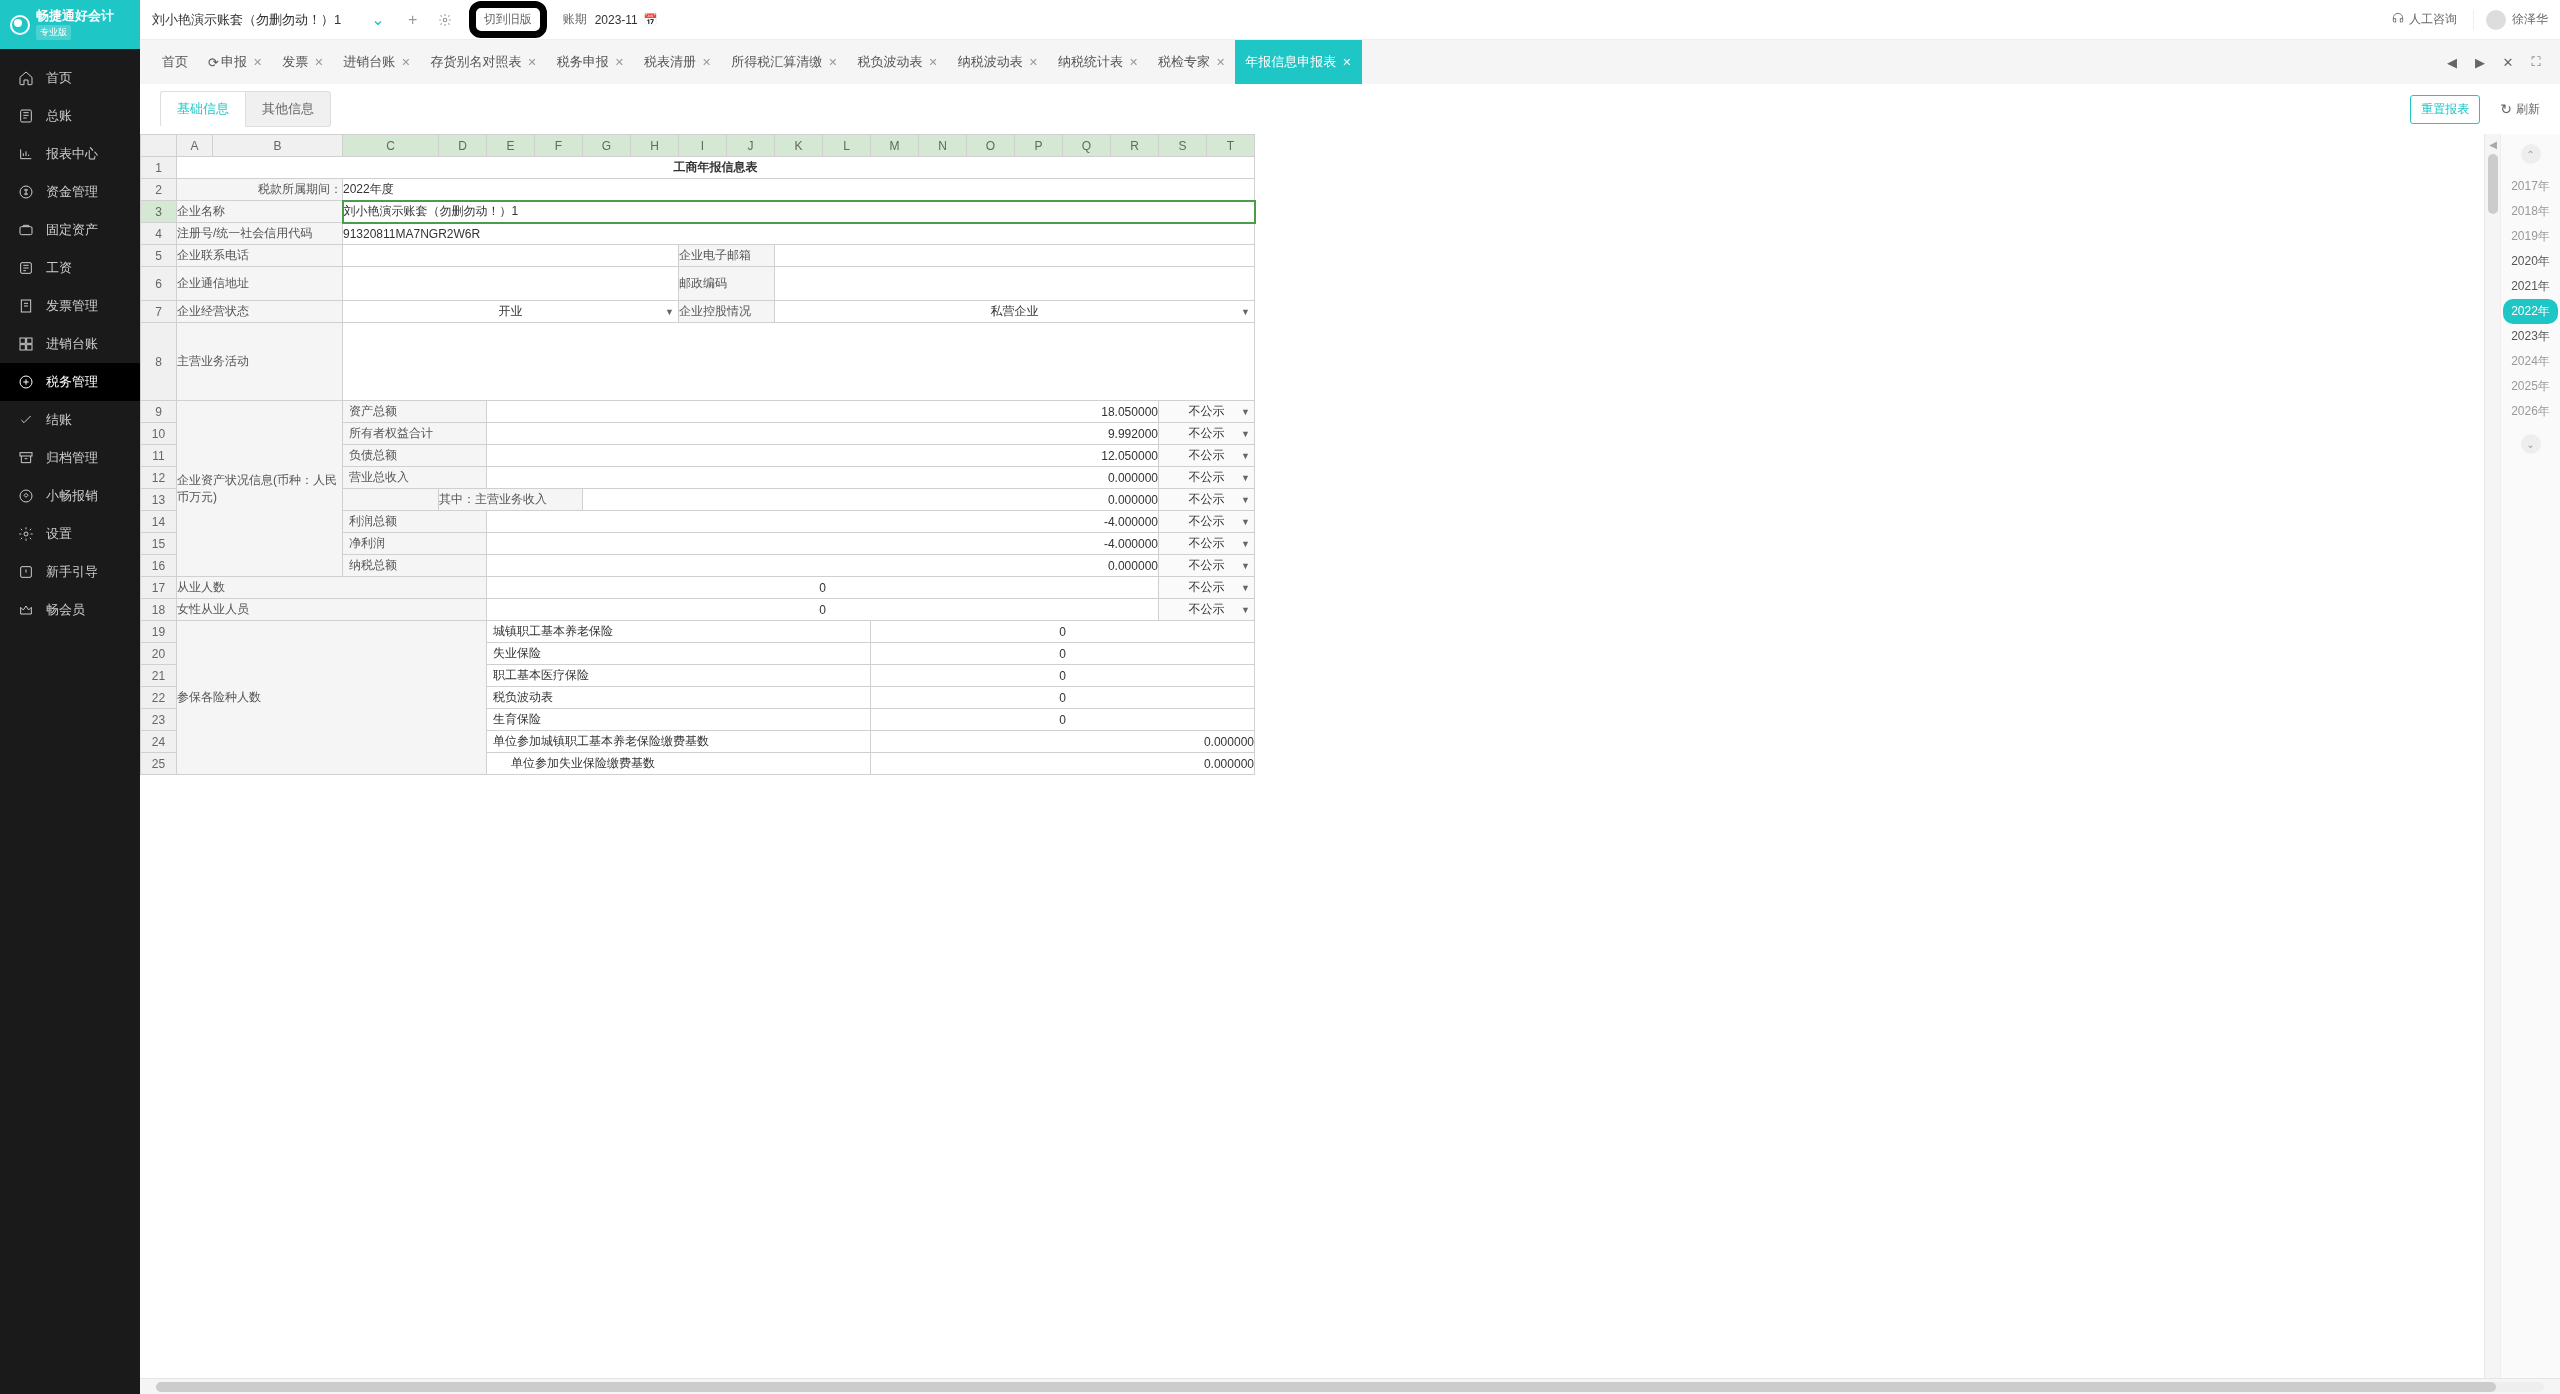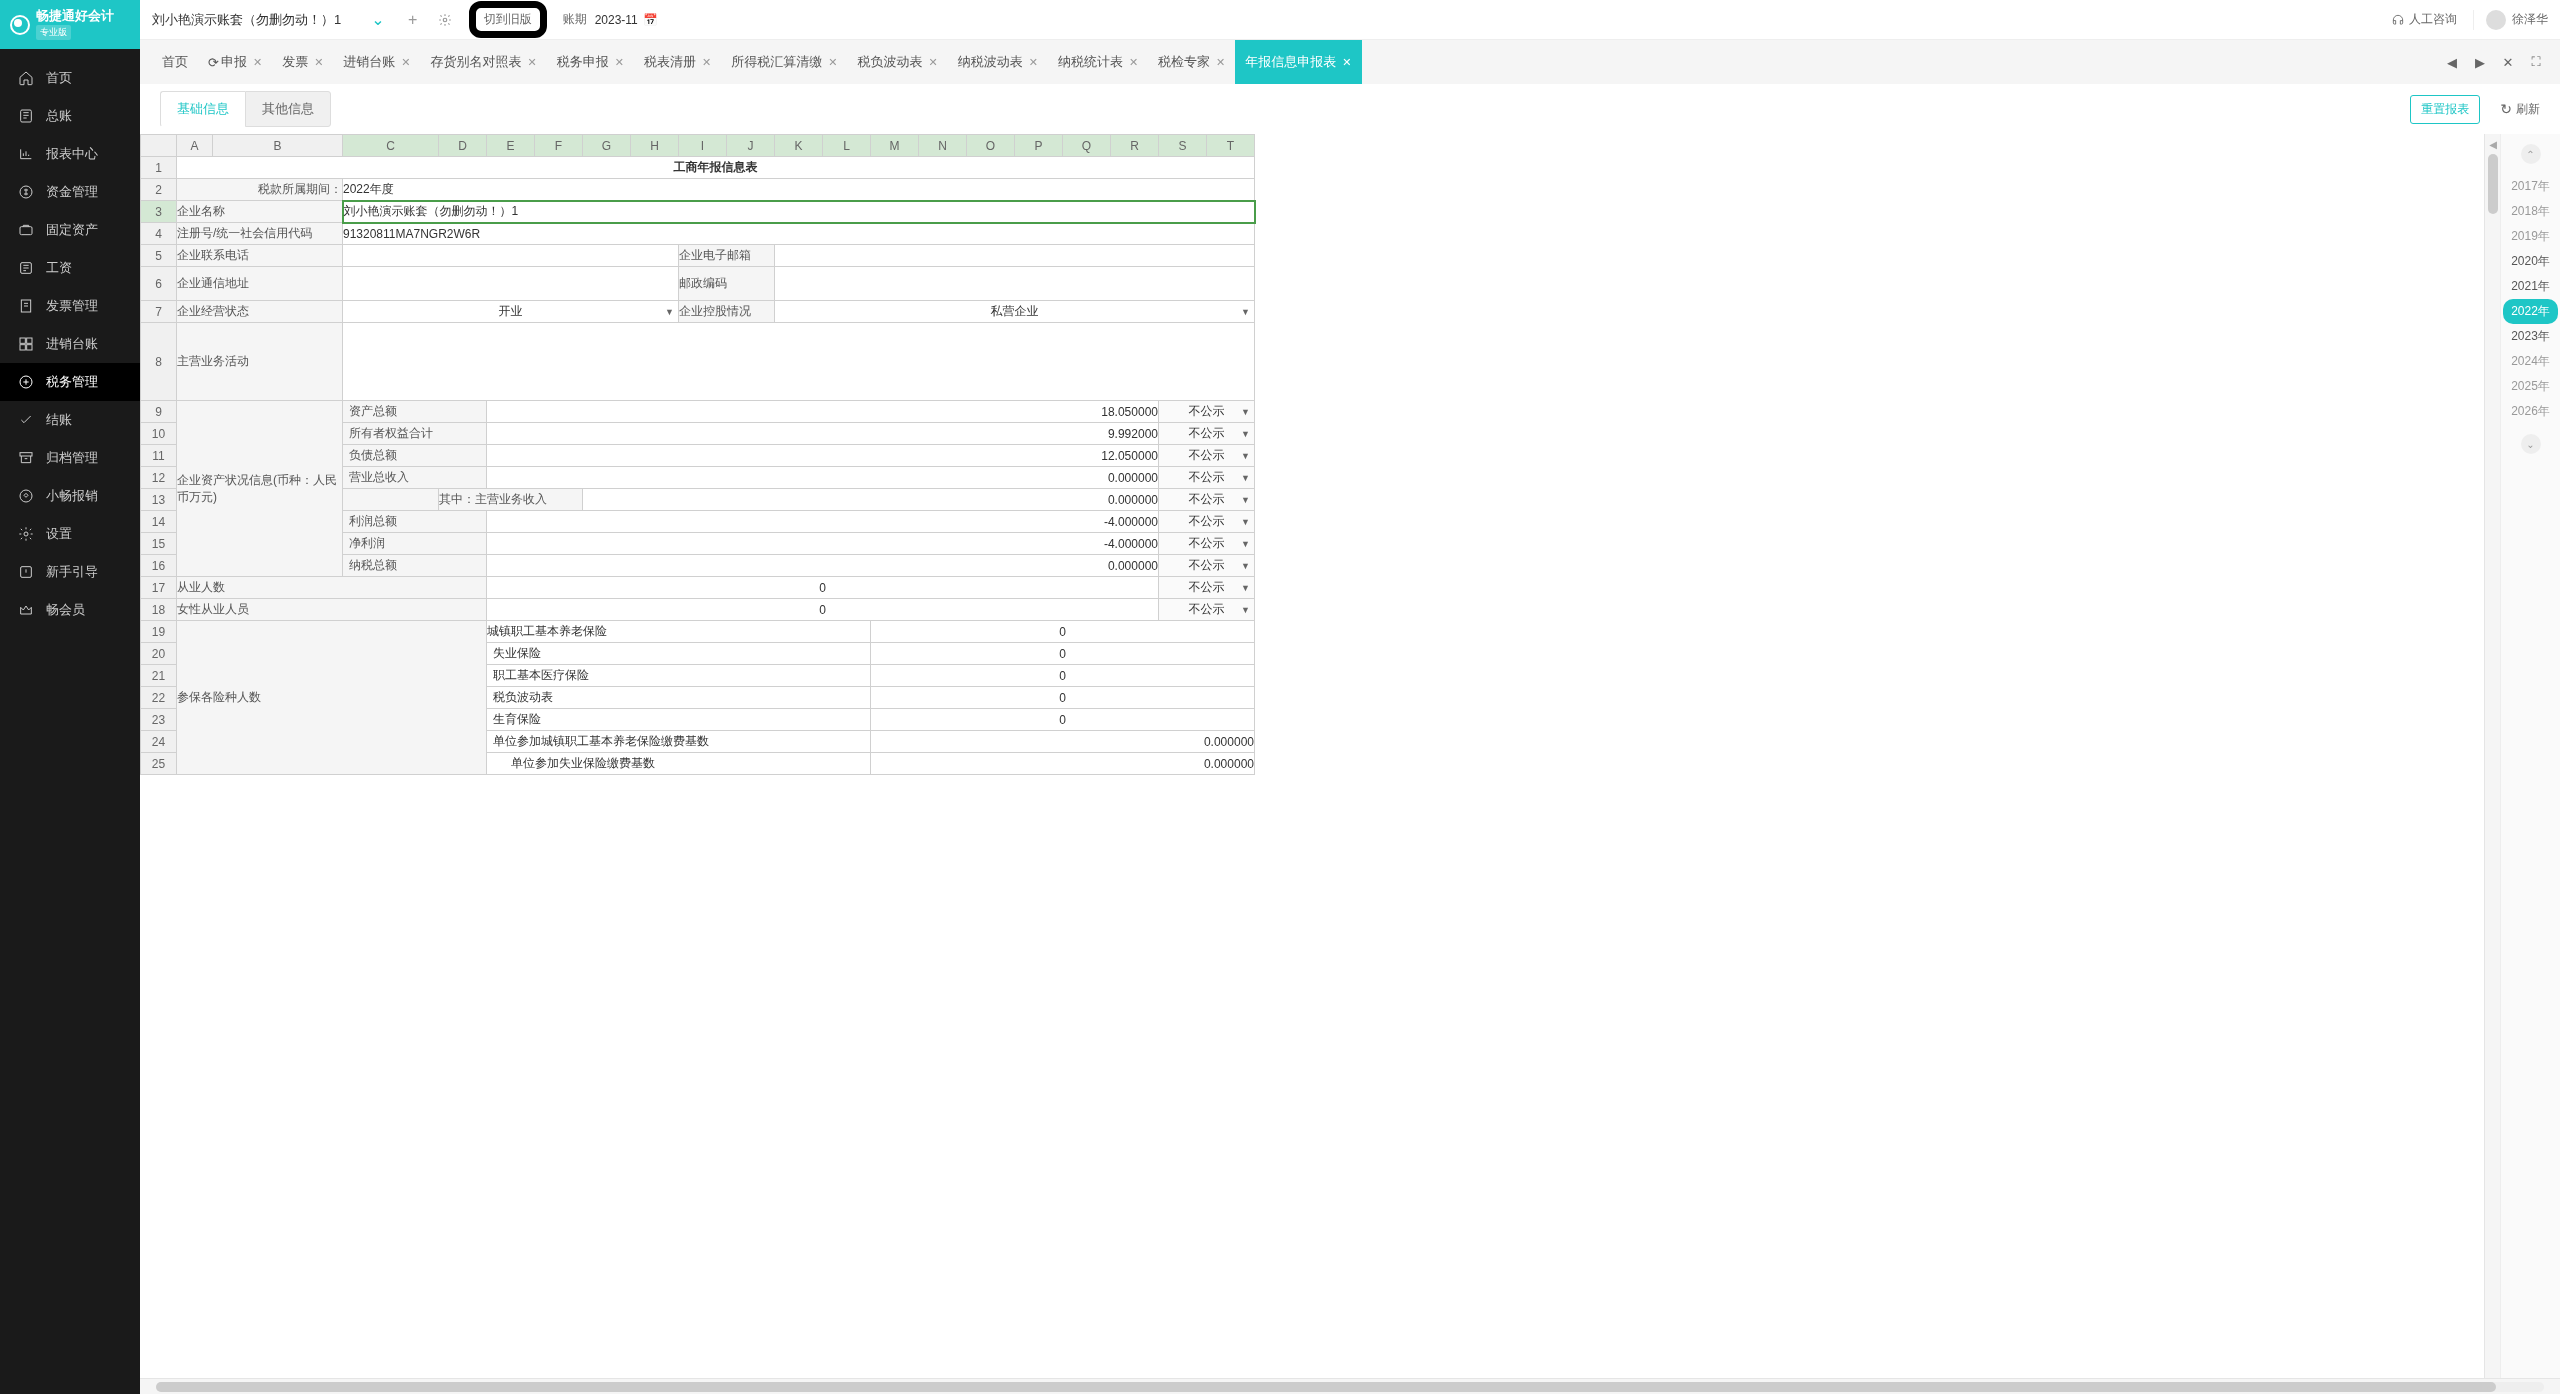--- a/index.html
+++ b/index.html
@@ -23,21 +23,21 @@
 .main { flex: 1; display: flex; flex-direction: column; min-width: 0; }
 .topbar { height: 40px; display: flex; align-items: center; padding: 0 12px; border-bottom: 1px solid #eee; }
 .account-select { display: flex; align-items: center; color: #333; font-size: 13px; margin-right: 12px; }
 .chevron-down { color: #1ec6c6; margin-left: 30px; font-size: 16px; }
 .plus-btn, .gear-btn { width: 20px; height: 20px; display:flex; align-items:center; justify-content:center; color:#999; cursor:pointer; margin: 0 6px; font-size: 16px; }
 .old-ver-btn { border: 7px solid #000000; padding: 3px 8px; border-radius: 12px; color: #666; margin: 0 8px; cursor:pointer; }
 .period-label { color: #666; margin-left: 8px; }
 .period-val { color: #333; margin-left: 8px; }
 .cal-icon { color: #1ec6c6; margin-left: 6px; }
 .topbar-right { margin-left: auto; display: flex; align-items: center; }
-.service-btn { display: flex; align-items: center; color: #666; margin-right: 16px; cursor:pointer; }
+.service-btn { display: flex; color: #666; margin-right: 16px; cursor:pointer; }
 .service-btn svg { width: 14px; height: 14px; margin-right: 4px; }
 .user-area { display: flex; align-items: center; color: #666; border-left: 1px solid #eee; padding-left: 12px; }
 .avatar { width: 20px; height: 20px; background: #ddd; border-radius: 50%; margin-right: 6px; }
 
 
 .tabbar { height: 44px; background: #f5f5f5; display: flex; align-items: center; padding: 0 12px; position: relative; }
 .tabs { display: flex; align-items: center; flex: 1; overflow: hidden; }
 .tab { display: flex; align-items: center; padding: 0 10px; height: 44px; color: #555; cursor: pointer; white-space: nowrap; font-size: 13px; }
 .tab.active { background: #1ec6c6; color: #fff; }
 .tab-close { margin-left: 6px; font-size: 11px; color: #999; }
@@ -505,21 +505,21 @@
               </tr>
               <tr>
                 <td class="row-hdr">18</td>
                 <td class="lbl-cell" colspan="4">女性从业人员</td>
                 <td class="val-cell-r" colspan="14" style="text-align:center;">0</td>
                 <td class="disclose-cell" colspan="2">不公示<span class="dd-arrow">▼</span></td>
               </tr>
               <tr>
                 <td class="row-hdr">19</td>
                 <td class="lbl-cell" colspan="4" rowspan="7">参保各险种人数</td>
-                <td class="val-cell" colspan="8" style="">城镇职工基本养老保险</td>
+                <td class="val-cell" colspan="8" style="padding-left:6px;">城镇职工基本养老保险</td>
                 <td class="val-cell-r" colspan="8" style="text-align:center;">0</td>
               </tr>
               <tr>
                 <td class="row-hdr">20</td>
                 <td class="val-cell" colspan="8" style="padding-left:6px;">失业保险</td>
                 <td class="val-cell-r" colspan="8" style="text-align:center;">0</td>
               </tr>
               <tr>
                 <td class="row-hdr">21</td>
                 <td class="val-cell" colspan="8" style="padding-left:6px;">职工基本医疗保险</td>

